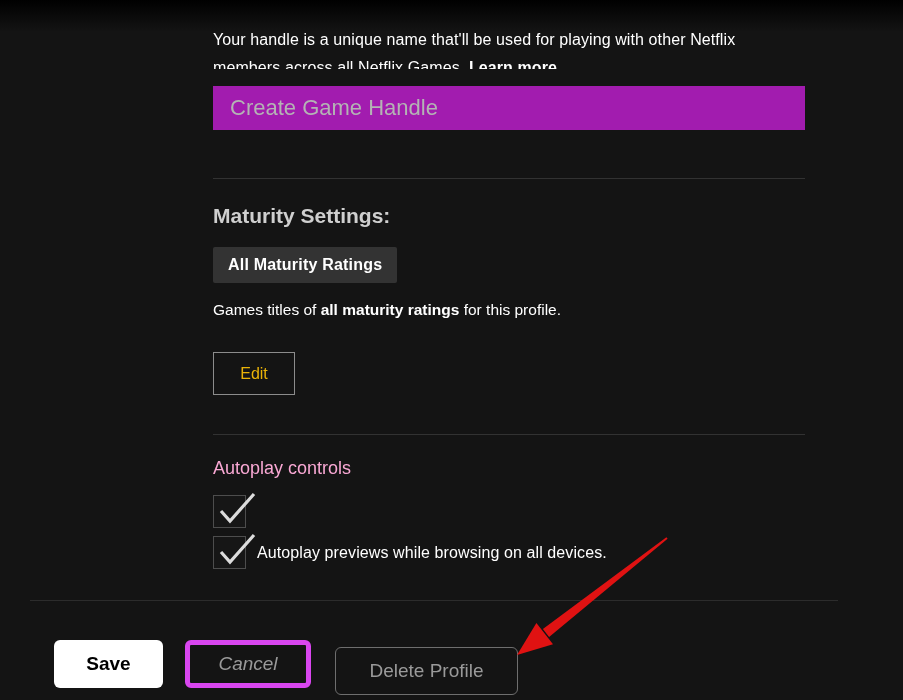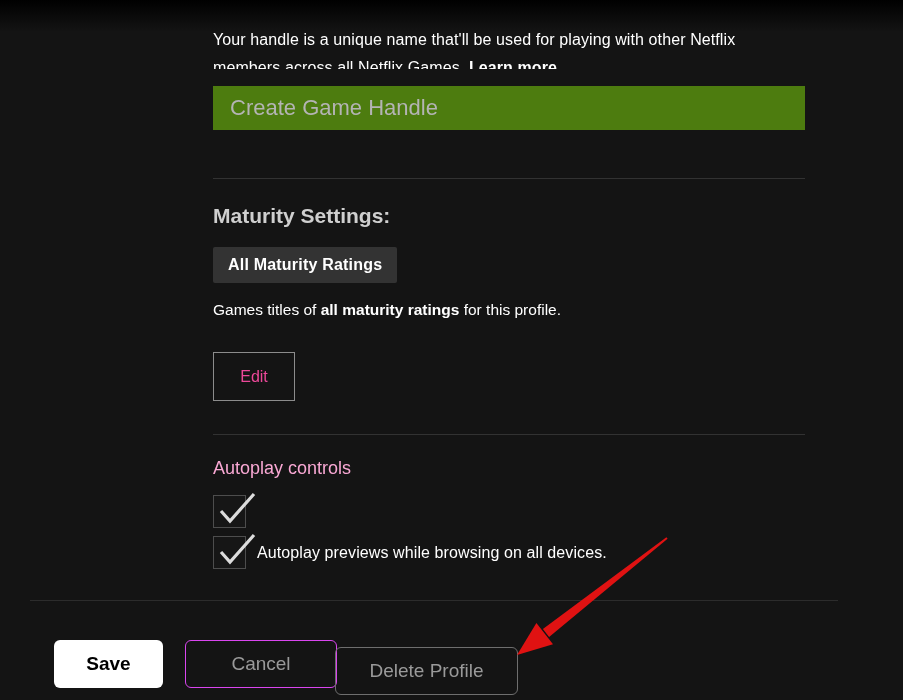--- a/index.html
+++ b/index.html
@@ -20,21 +20,21 @@
     position: absolute; left: 213px; top: 31px; width: 575px; height: 38px;
     overflow: hidden;
   }
   .handle-desc {
     margin-top: -5px;
     font-size: 16px; line-height: 28px; color: #ffffff; letter-spacing: 0.1px;
   }
   .learn-more { font-weight: bold; color: #ffffff; cursor: pointer; }
   .handle-input {
     position: absolute; left: 213px; top: 86px; width: 592px; height: 44px;
-    background: #4d7c0f; border: none; outline: none;
+    background: #a21caf; border: none; outline: none;
     font-family: "Liberation Sans", sans-serif;
     font-size: 22px; color: #e5e5e5; padding: 0 17px;
   }
   .handle-input::placeholder { color: #b4b4b4; opacity: 1; }
 
   .divider {
     position: absolute; height: 0; border-top: 1px solid #323232;
   }
   .divider-1 { left: 213px; top: 178px; width: 592px; }
   .divider-2 { left: 213px; top: 434px; width: 592px; }
@@ -50,24 +50,24 @@
     background: #333333; border-radius: 2px;
     display: inline-flex; align-items: center; padding: 0 15px;
     font-size: 16px; font-weight: bold; color: #ffffff; letter-spacing: 0.2px;
   }
   .maturity-desc {
     position: absolute; left: 213px; top: 301px;
     font-size: 15.5px; color: #ffffff;
   }
   .maturity-desc b { font-weight: bold; }
   .edit-button {
-    position: absolute; left: 213px; top: 352px; width: 82px; height: 49px;
+    position: absolute; left: 213px; top: 352px; width: 82px; height: 43px;
     background: transparent; border: 1px solid #8c8c8c;
     font-family: "Liberation Sans", sans-serif;
-    font-size: 16px; color: #ec4899; cursor: pointer;
+    font-size: 16px; color: #eab308; cursor: pointer;
   }
 
   
   .autoplay-heading {
     position: absolute; left: 213px; top: 458px;
     font-size: 18px; color: #f9a8d4; font-weight: normal;
   }
   .autoplay-row { position: absolute; left: 213px; display: flex; align-items: center; }
   .autoplay-row-1 { top: 495px; }
   .autoplay-row-2 { top: 536px; }
@@ -82,22 +82,22 @@
   .footer-btn {
     position: absolute; top: 640px; height: 48px;
     display: inline-flex; align-items: center; justify-content: center;
     font-family: "Liberation Sans", sans-serif; font-size: 19px; cursor: pointer; border-radius: 6px;
   }
   .save-button {
     left: 54px; width: 109px;
     background: #ffffff; color: #000000; font-weight: bold; border: none;
   }
   .cancel-button {
-    left: 185px; width: 152px;
-    background: transparent; color: #9a9a9a; border: 1px solid #d946ef;
+    left: 185px; width: 126px;
+    background: transparent; color: #9a9a9a; border: 5px solid #d946ef; font-style: italic;
   }
   .delete-button {
     left: 335px; width: 183px;
     background: transparent; color: #9a9a9a; border: 1px solid #6e6e6e; margin-top: 7px;
   }
 
   .arrow-overlay {
     position: absolute; left: 0; top: 0; width: 903px; height: 700px;
     pointer-events: none;
   }

